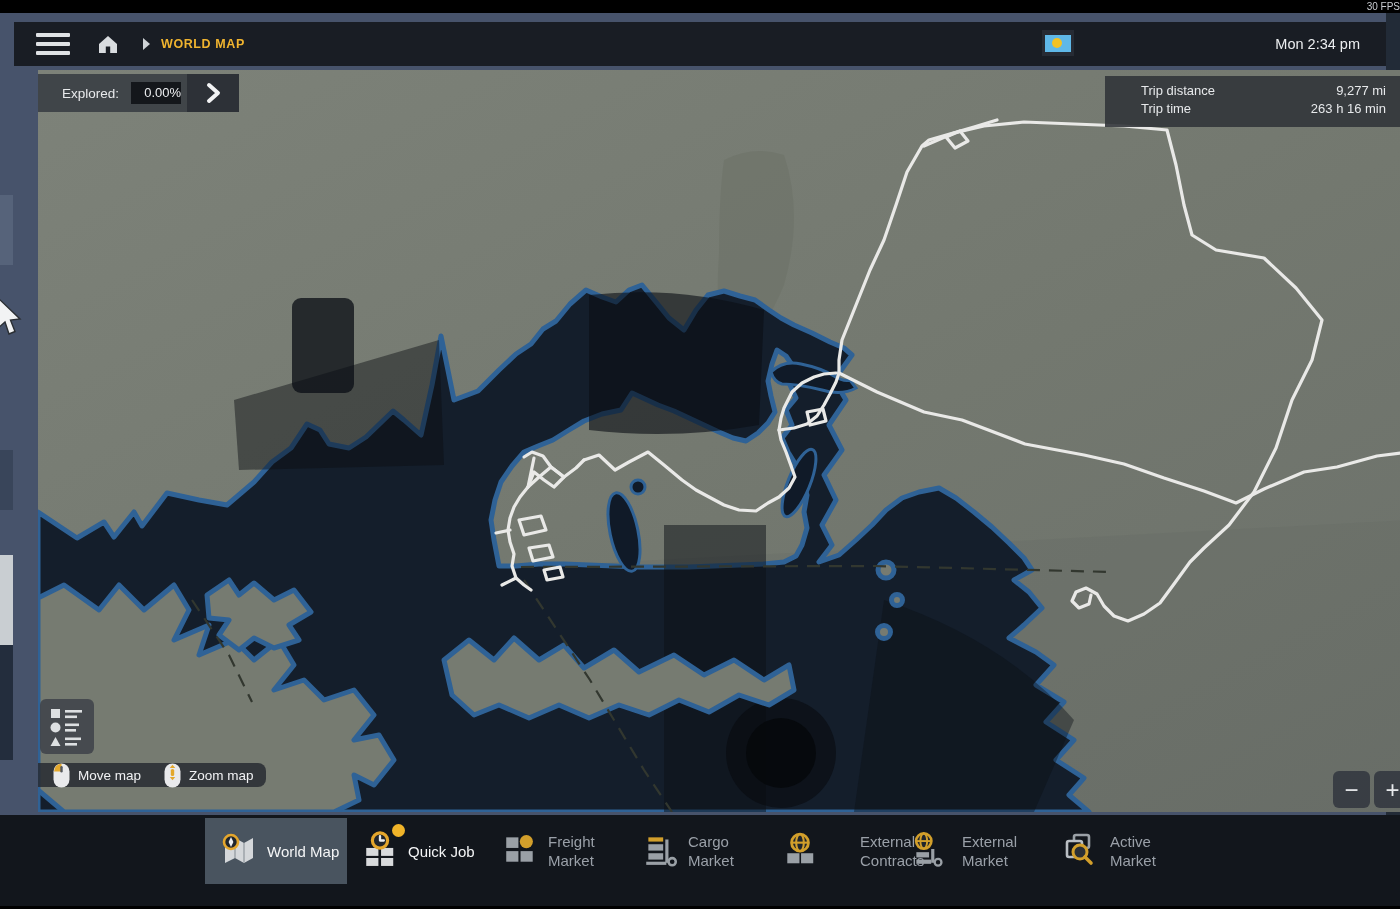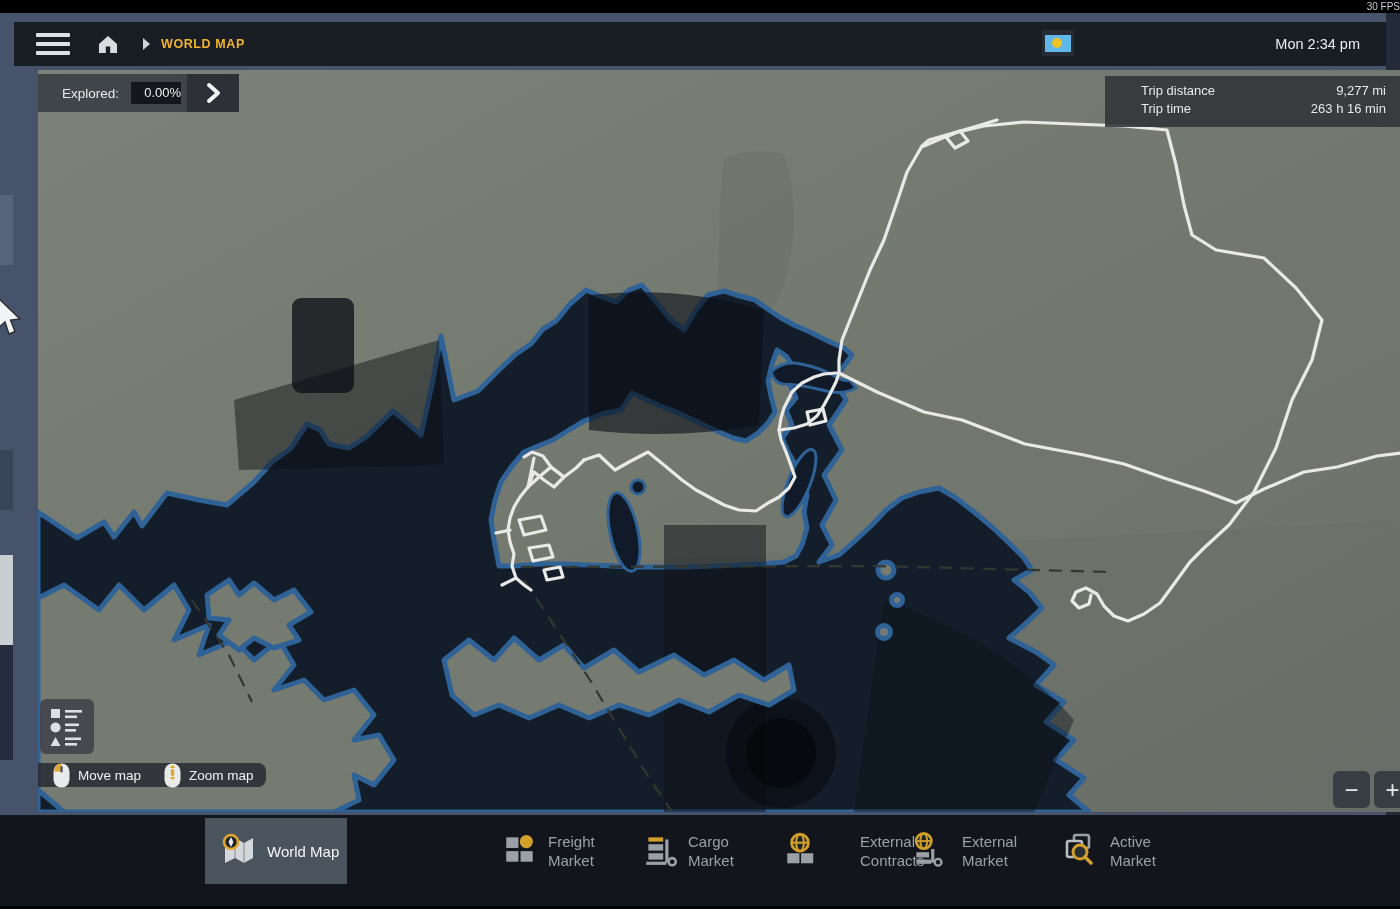--- a/index.html
+++ b/index.html
@@ -222,20 +222,34 @@
         <svg width="38" height="36" viewBox="0 0 38 36">
           <path d="M6,12 L16,7 25,12 34,7 34,27 25,32 16,27 6,32 Z" fill="#d4d7da"></path>
           <path d="M16,7 L16,27 M25,12 L25,32" stroke="#9aa0a6" stroke-width="1.4" fill="none"></path>
           <circle cx="12" cy="11" r="7" fill="#20252c" stroke="#e4a62c" stroke-width="2.6"></circle>
           <polygon points="12,6 14.4,11 12,16 9.6,11" fill="#eceef0"></polygon>
         </svg>
       </span>
       <span class="lbl">World Map</span>
     </div>
 
+    <div class="nav-item white abs" style="left:348px;">
+      <span class="ico">
+        <svg width="36" height="36" viewBox="0 0 34 34">
+          <rect x="4" y="16" width="11.5" height="7.5" fill="#d8dadc"></rect>
+          <rect x="18" y="16" width="11.5" height="7.5" fill="#d8dadc"></rect>
+          <rect x="4" y="25.5" width="11.5" height="7.5" fill="#d8dadc"></rect>
+          <rect x="18" y="25.5" width="11.5" height="7.5" fill="#d8dadc"></rect>
+          <circle cx="17" cy="9" r="7.2" fill="#20252c" stroke="#e4a62c" stroke-width="3"></circle>
+          <path d="M17,9 L17,4.8 M17,9 L20.6,9" stroke="#eceef0" stroke-width="2.2" stroke-linecap="round"></path>
+        </svg>
+        <i id="badge-dot"></i>
+      </span>
+      <span class="lbl">Quick Job</span>
+    </div>
 
     <div class="nav-item abs" style="left:488px;">
       <span class="ico">
         <svg width="36" height="36" viewBox="0 0 34 34">
           <rect x="4" y="6" width="11.5" height="10" fill="#9aa0a6"></rect>
           <rect x="4" y="19" width="11.5" height="10" fill="#9aa0a6"></rect>
           <rect x="17.5" y="19" width="11.5" height="10" fill="#9aa0a6"></rect>
           <circle cx="23" cy="10" r="6.2" fill="#d29f2b"></circle>
         </svg>
       </span>

